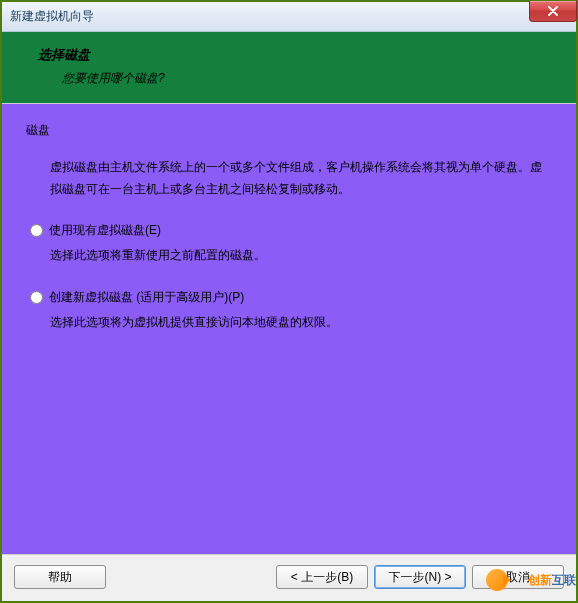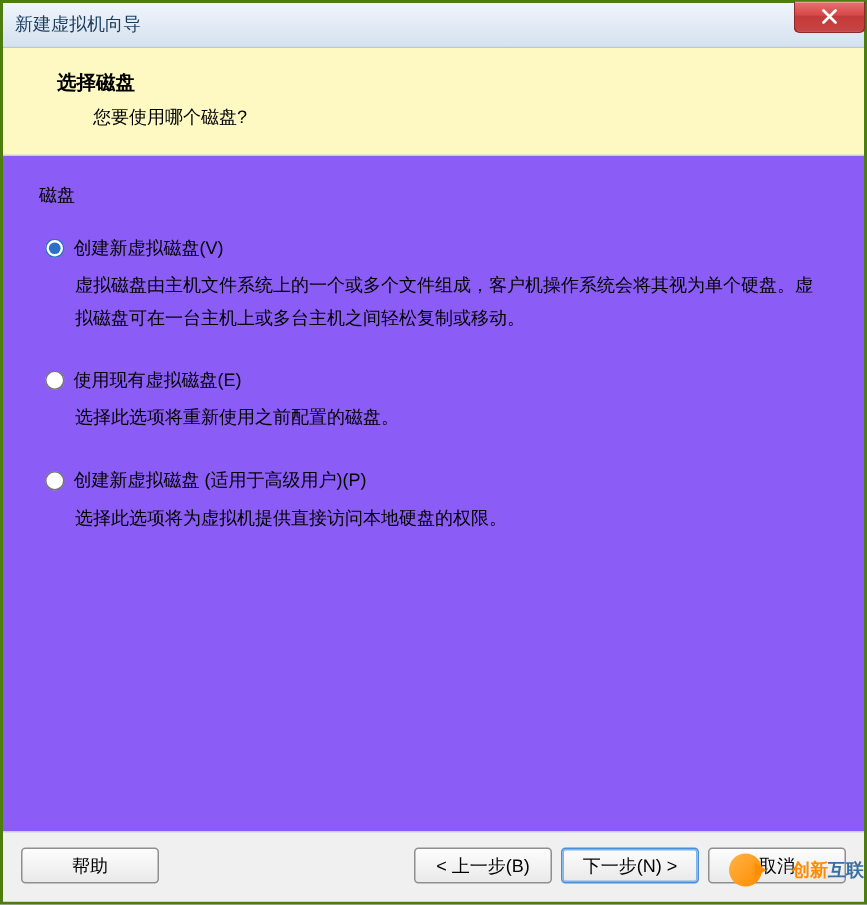--- a/index.html
+++ b/index.html
@@ -44,23 +44,24 @@
       border-bottom-left-radius: 4px;
       border-bottom-right-radius: 4px;
       display: flex;
       align-items: center;
       justify-content: center;
       cursor: pointer;
       box-shadow: inset 0 1px 0 rgba(255,255,255,0.3);
     }
     .close-btn svg { display: block; }
     .header-panel {
-      background: #fef9c3;
+      background: #15803d;
       padding: 14px 8px 16px 36px;
       border-bottom: 1px solid #cfcfcf;
+      font-style: italic;
     }
     .header-title {
       font-weight: bold;
       color: #000;
       font-size: 13px;
       margin-bottom: 6px;
     }
     .header-subtitle {
       color: #000;
       font-size: 12px;
@@ -182,24 +183,20 @@
     <div class="header-title">选择磁盘</div>
     <div class="header-subtitle">您要使用哪个磁盘?</div>
   </div>
 
   <div class="content">
     <div class="section-label">磁盘</div>
 
     <div class="radio-group">
 
       <div class="radio-option">
-        <label class="radio-line">
-          <input type="radio" name="disk" checked="" style="">
-          <span class="radio-label">创建新虚拟磁盘(V)</span>
-        </label>
         <div class="radio-desc">虚拟磁盘由主机文件系统上的一个或多个文件组成，客户机操作系统会将其视为单个硬盘。虚拟磁盘可在一台主机上或多台主机之间轻松复制或移动。</div>
       </div>
 
       <div class="radio-option">
         <label class="radio-line">
           <input type="radio" name="disk" style="">
           <span class="radio-label">使用现有虚拟磁盘(E)</span>
         </label>
         <div class="radio-desc">选择此选项将重新使用之前配置的磁盘。</div>
       </div>

